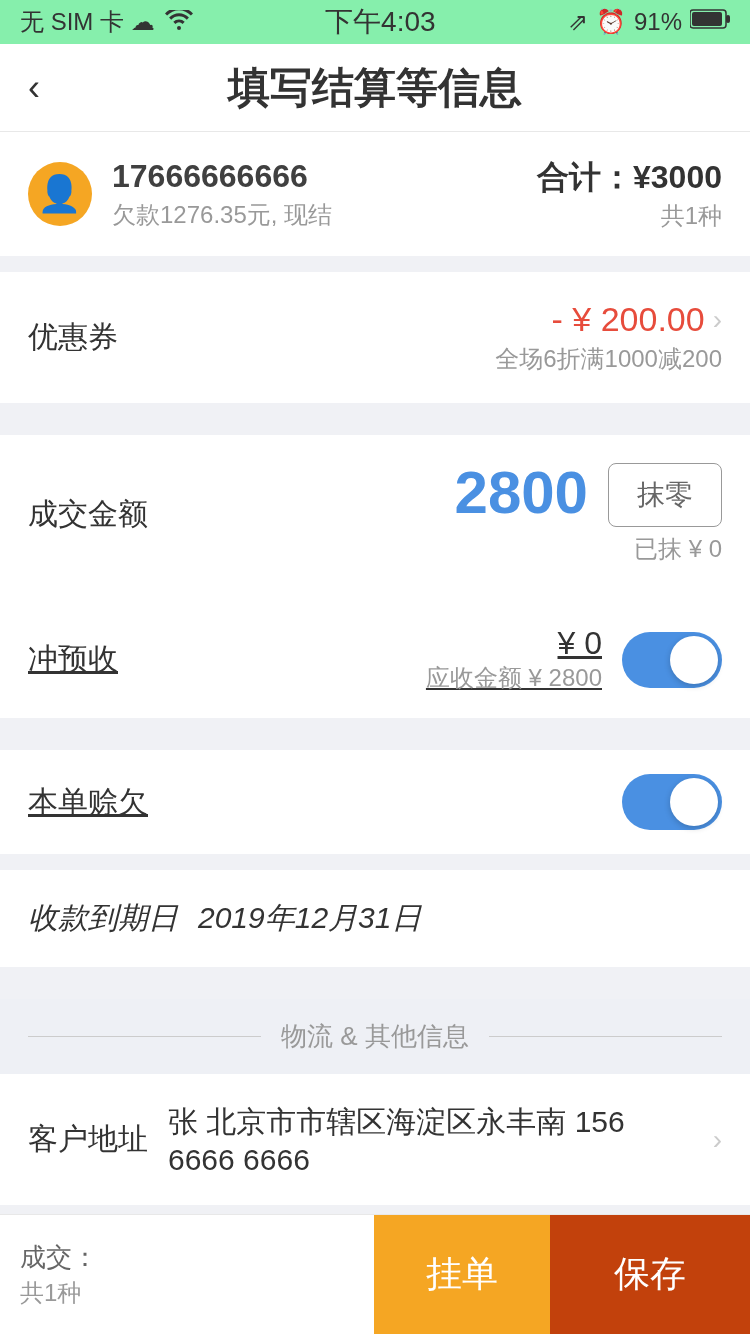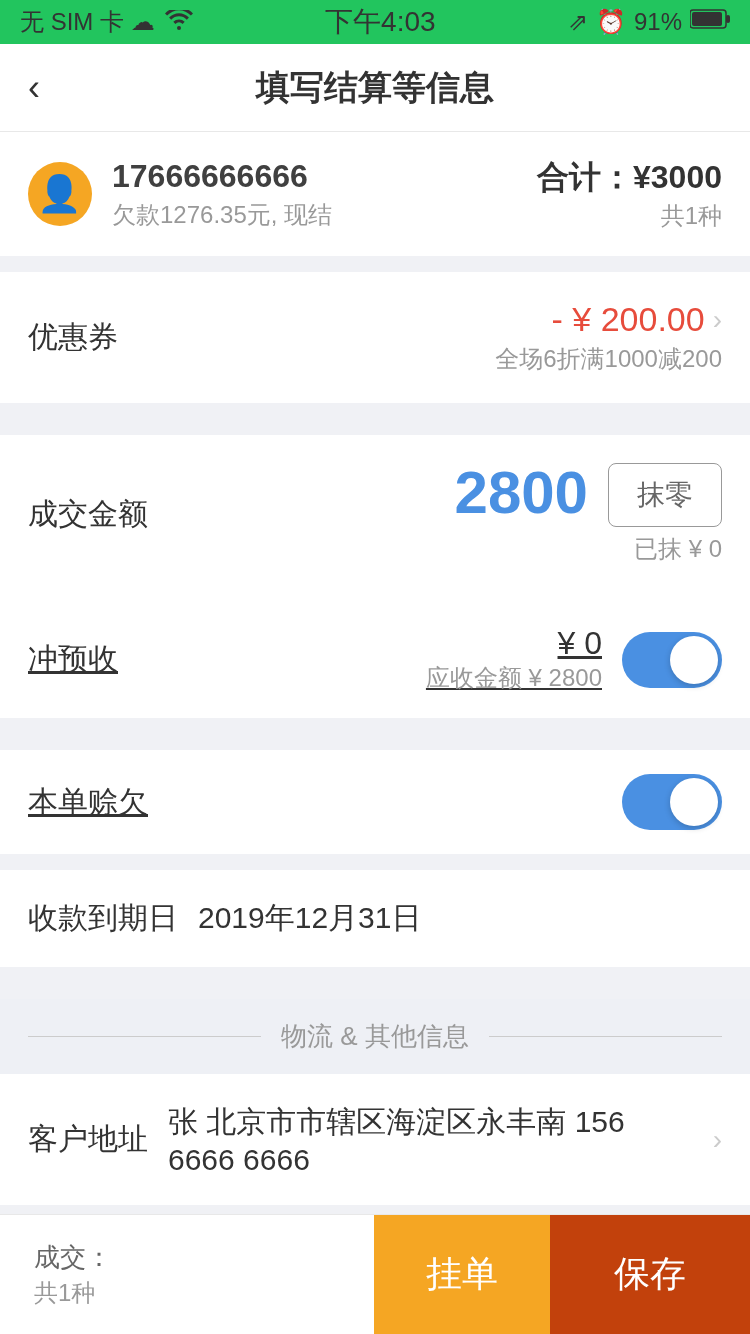--- a/index.html
+++ b/index.html
@@ -9,21 +9,21 @@
       min-height: 1334px;
       font-family: -apple-system, "PingFang SC", "Helvetica Neue", Arial, sans-serif;
       background: #f0f1f5;
       font-size: 28px;
       color: #333;
     }
 
     
     .status-bar {
       height: 44px;
-      background: #22c55e;
+      background: #86efac;
       display: flex;
       align-items: center;
       justify-content: space-between;
       padding: 0 20px;
       font-size: 24px;
       color: #333;
     }
     .status-left { display: flex; align-items: center; gap: 10px; }
     .status-center { font-size: 28px; font-weight: 500; }
     .status-right { display: flex; align-items: center; gap: 8px; font-size: 24px; }
@@ -39,21 +39,21 @@
       border-bottom: 1px solid #e8e8e8;
     }
     .nav-back {
       position: absolute;
       left: 28px;
       font-size: 36px;
       color: #333;
       cursor: pointer;
     }
     .nav-title {
-      font-size: 34px;
+      font-size: 42px;
       font-weight: 600;
       color: #333;
     }
 
     
     .card {
       background: #fff;
       margin-bottom: 16px;
     }
 
@@ -166,20 +166,21 @@
     .chong-amount { font-size: 32px; color: #333; font-weight: 500; }
     .chong-sub { font-size: 24px; color: #999; }
 
     
     .due-row {
       background: #fff;
       padding: 28px;
       display: flex;
       align-items: center;
       gap: 20px;
+      font-style: italic;
     }
     .due-label { font-size: 30px; color: #333; }
     .due-date { font-size: 30px; color: #333; }
 
     
     .logistics-header {
       background: #eef0f5;
       padding: 20px 28px;
       display: flex;
       align-items: center;
@@ -214,21 +215,21 @@
       left: 0;
       width: 750px;
       height: 120px;
       background: #fff;
       display: flex;
       align-items: center;
       border-top: 1px solid #e8e8e8;
     }
     .bottom-summary {
       flex: 1;
-      padding: 0 34px;
+      padding: 0 20px;
     }
     .bottom-summary .deal-label { font-size: 26px; color: #666; }
     .bottom-summary .deal-amount { font-size: 40px; font-weight: 700; color: #333; }
     .bottom-summary .deal-count { font-size: 24px; color: #999; margin-top: 2px; }
     .btn-hangsingle {
       width: 176px;
       height: 120px;
       background: #f5a623;
       display: flex; align-items: center; justify-content: center;
       font-size: 36px;

